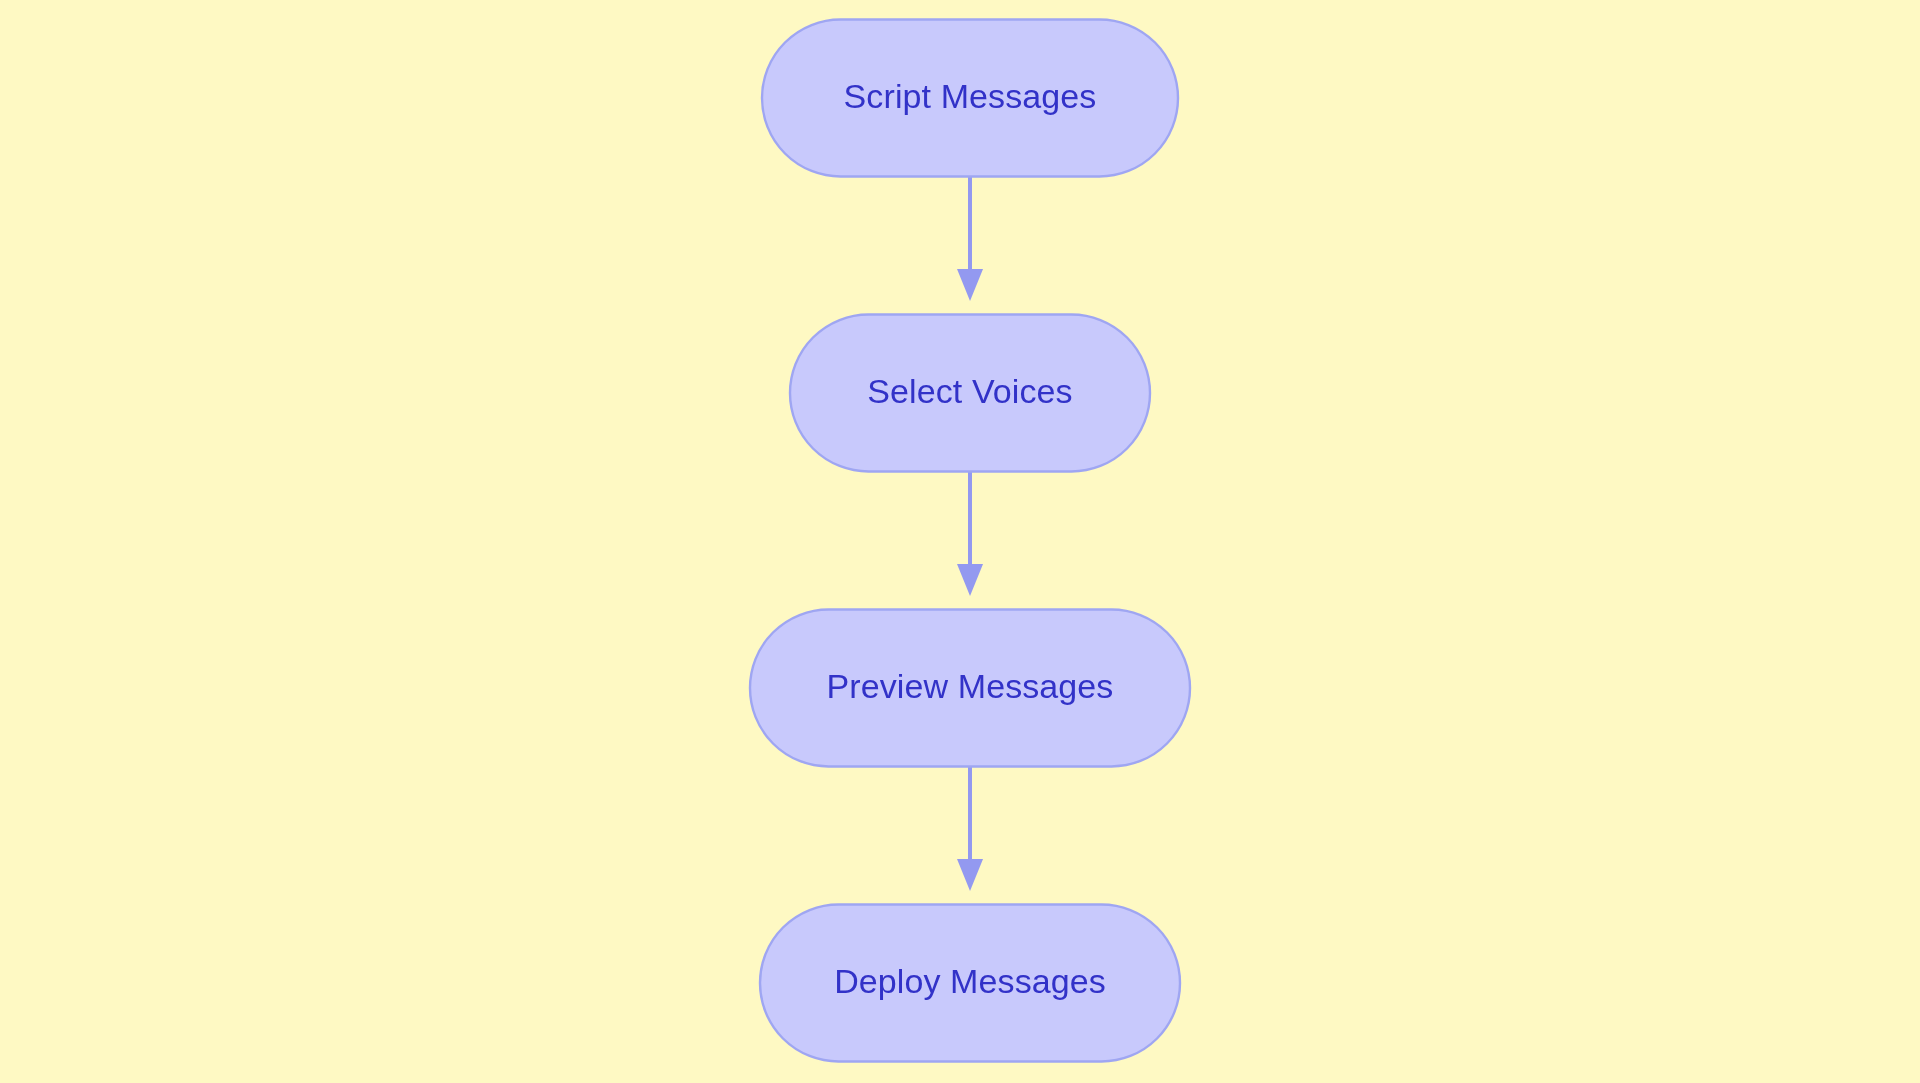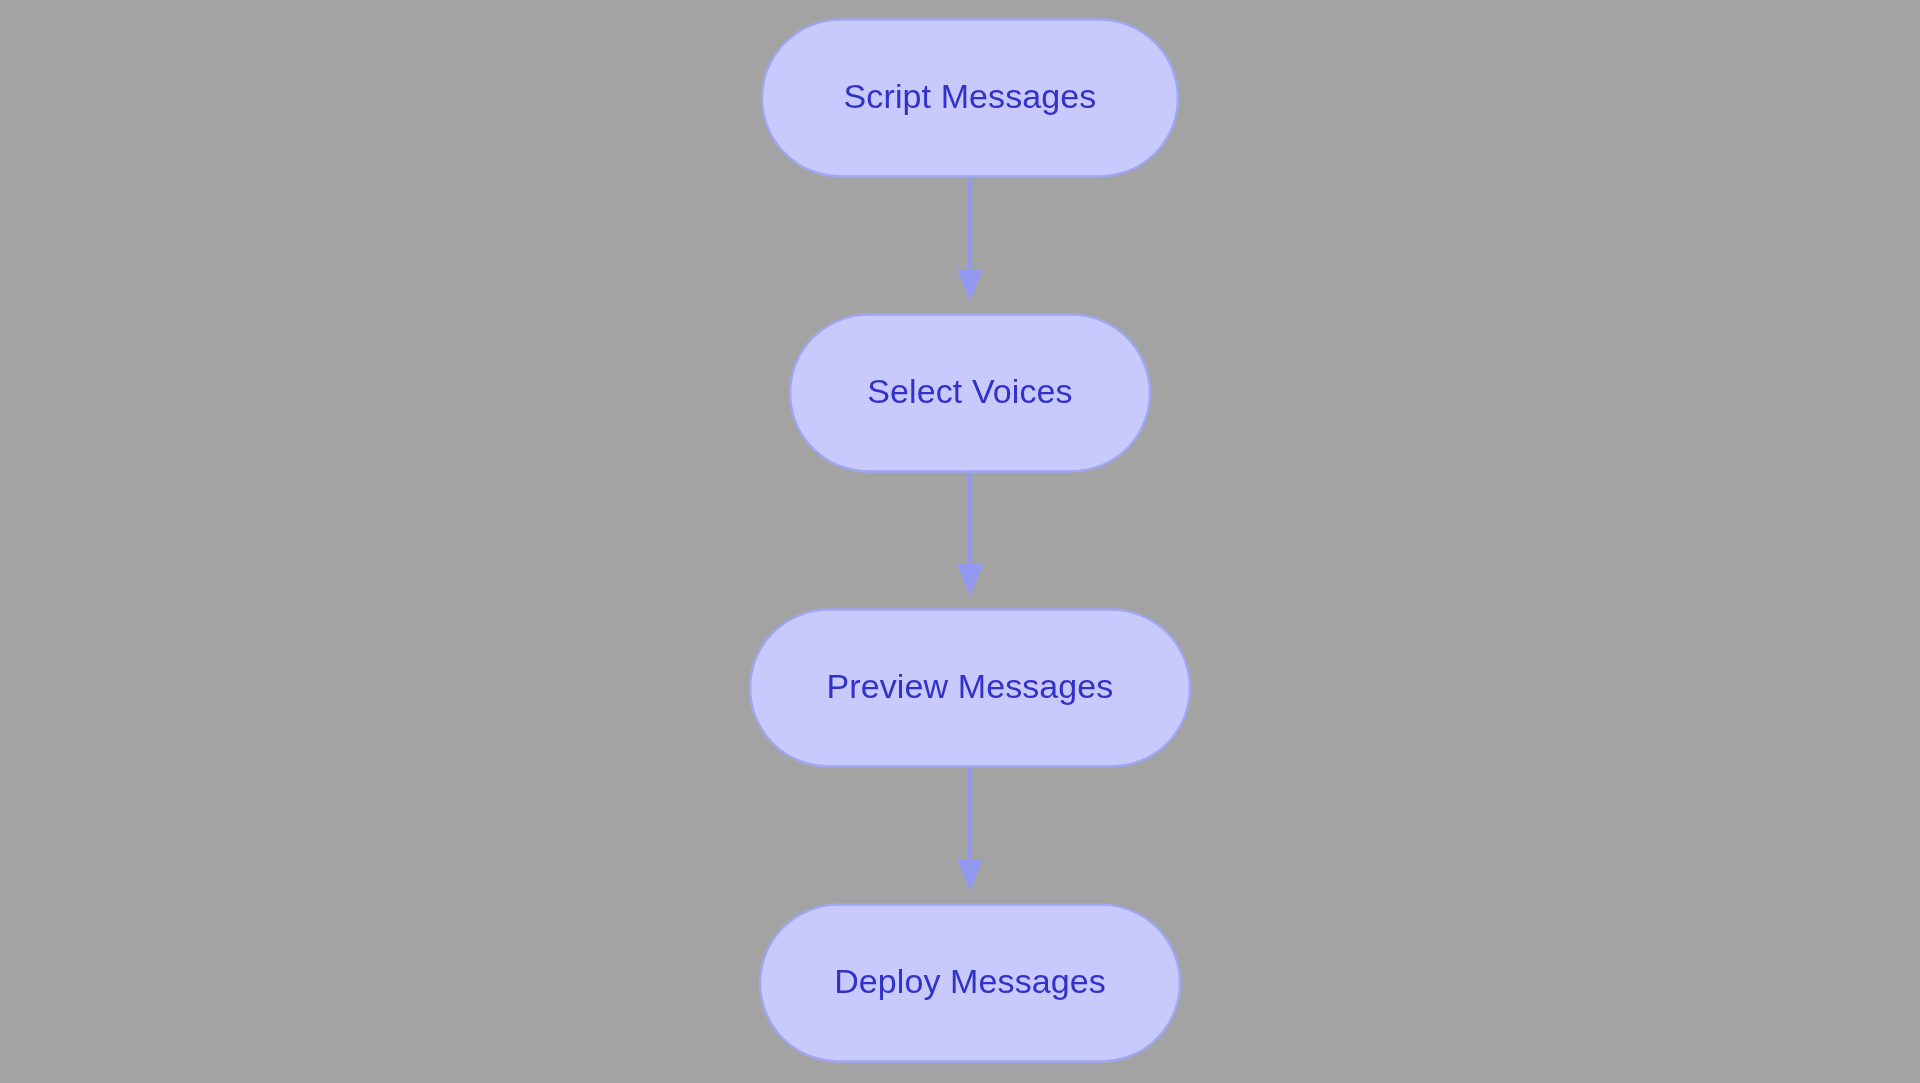--- a/index.html
+++ b/index.html
@@ -44,21 +44,21 @@
     stroke-linecap: butt;
     fill: none;
   }
   .edge-head {
     stroke: none;
   }
 </style>
 </head>
 <body>
 
-<div id="flow-canvas" style="background: #a3a3a3;">
+<div id="flow-canvas" style="background: #fef9c3;">
   <svg class="flow-svg" viewBox="0 0 1920 1083" xmlns="http://www.w3.org/2000/svg">
 
     <g>
 
       <g>
         <line class="edge-line" x1="970" y1="177" x2="970" y2="271" stroke="#9399F0"></line>
         <polygon class="edge-head" points="957,269 983,269 970,301" fill="#9399F0"></polygon>
       </g>
 
       <g>

